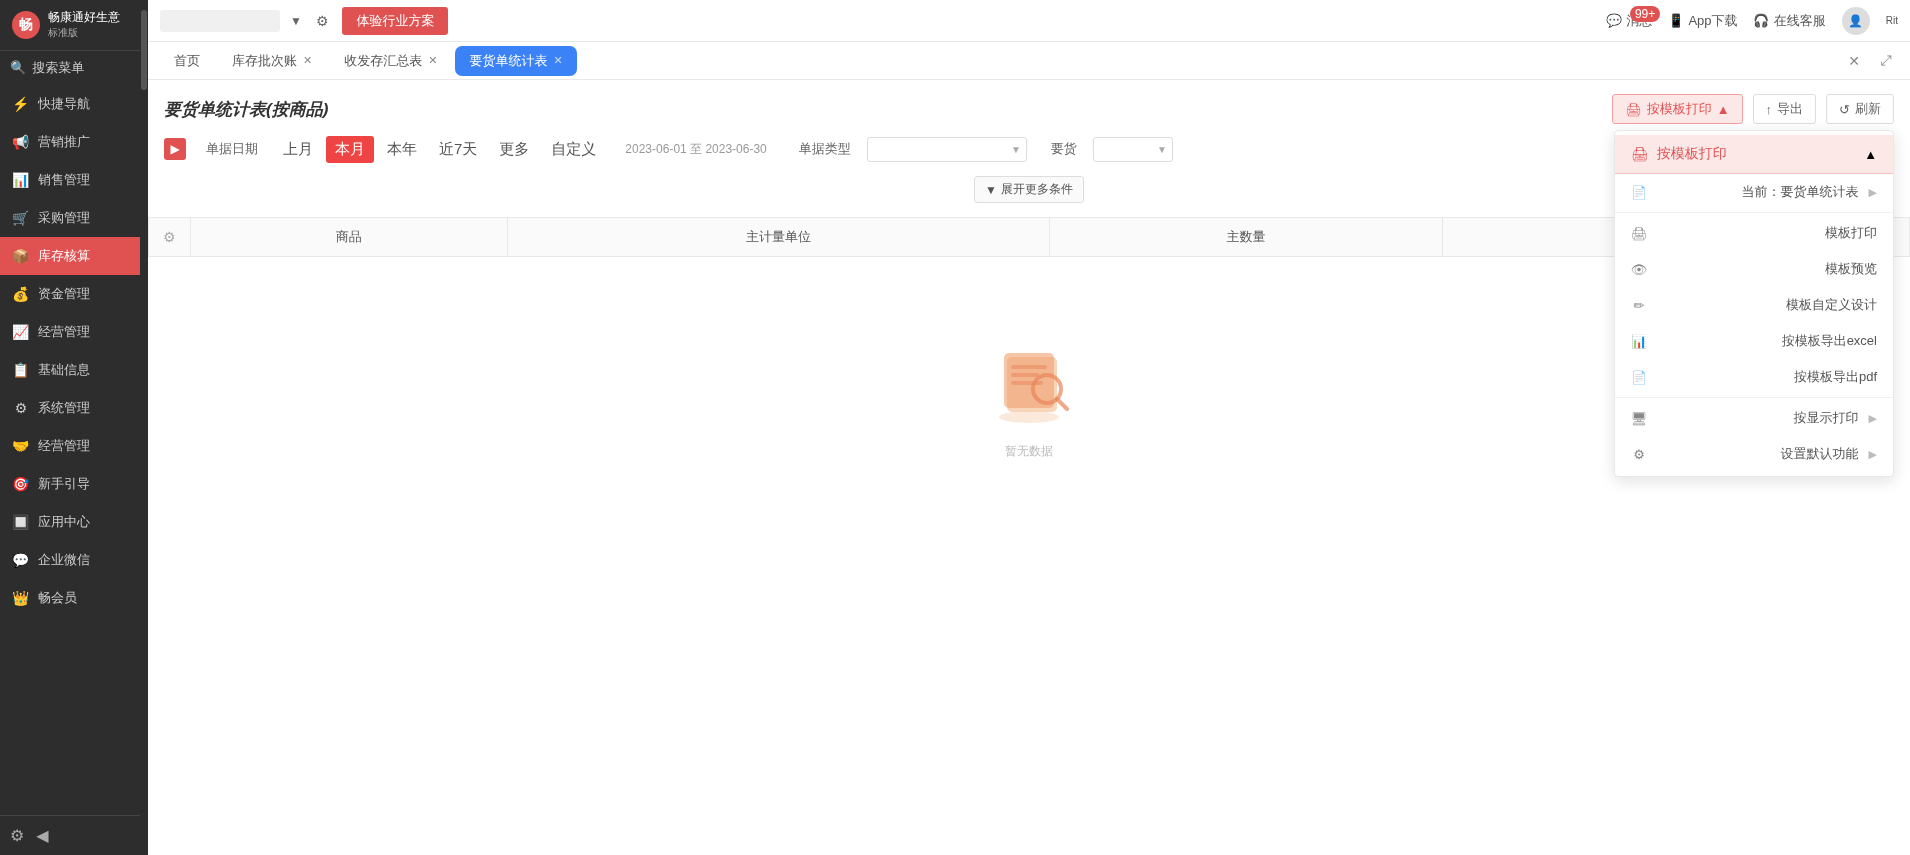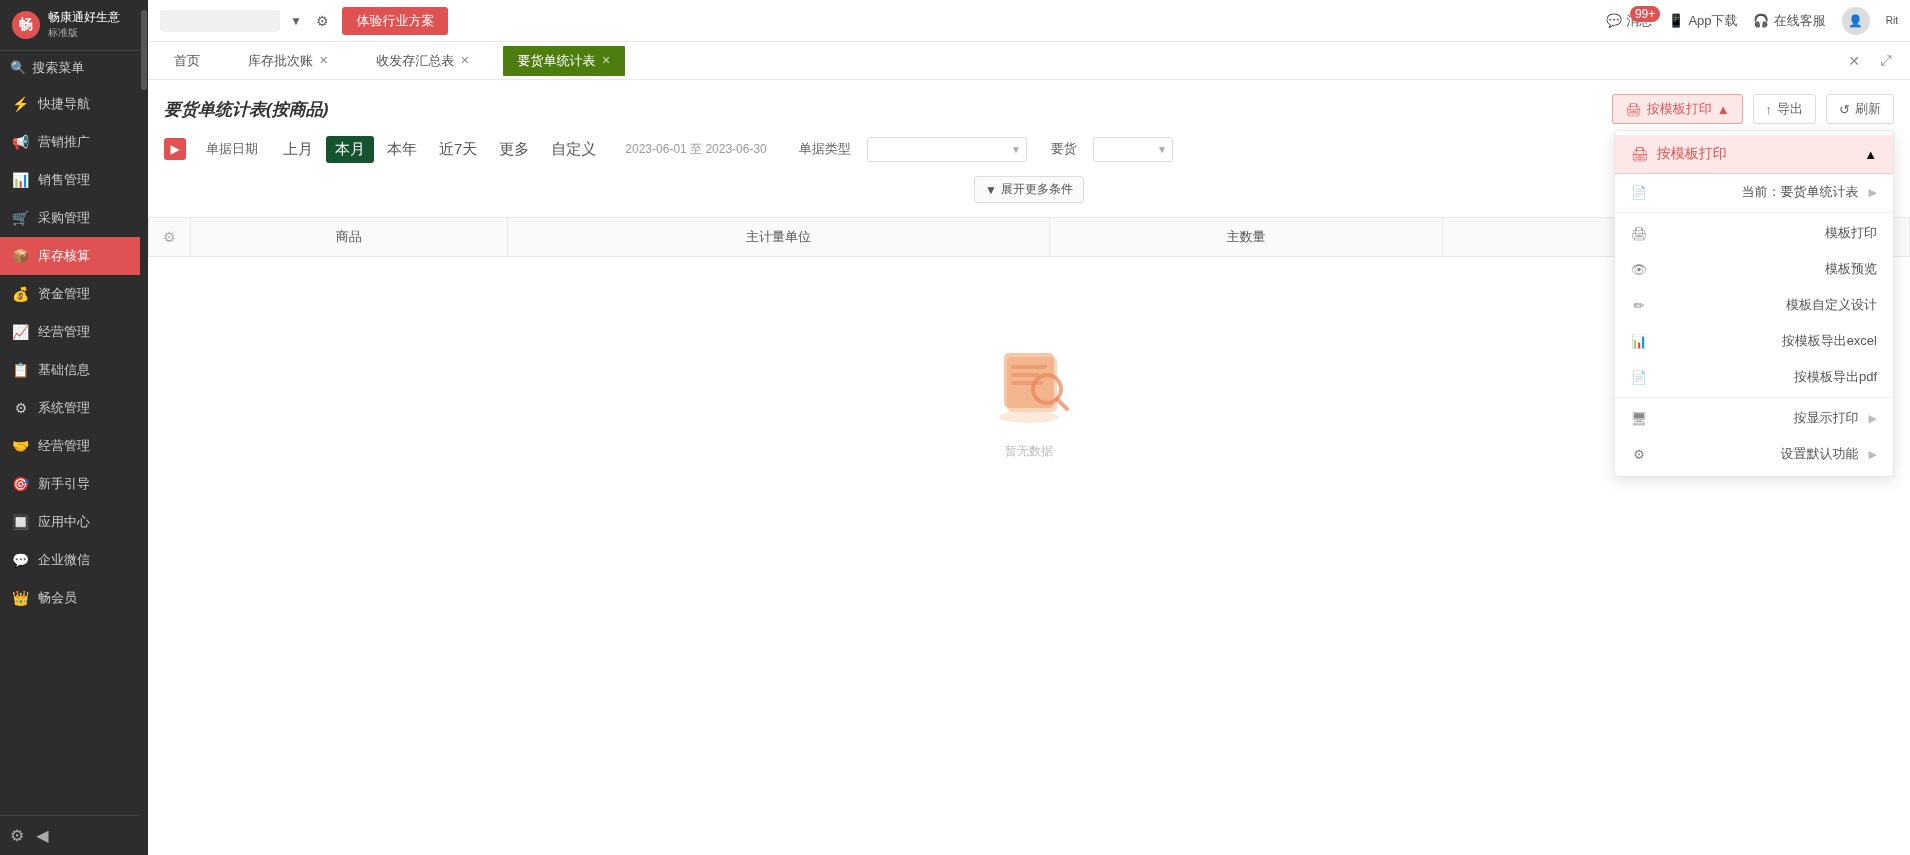--- a/index.html
+++ b/index.html
@@ -32,23 +32,23 @@
     .topbar-industry { background: #e05252; color: #fff; border: none; border-radius: 3px; padding: 5px 14px; font-size: 13px; cursor: pointer; margin-left: 4px; }
     .topbar-right { margin-left: auto; display: flex; align-items: center; gap: 16px; }
     .topbar-msg { display: flex; align-items: center; gap: 4px; color: #555; font-size: 13px; cursor: pointer; position: relative; }
     .msg-badge { background: #e05252; color: #fff; font-size: 12px; border-radius: 8px; padding: 1px 5px; position: absolute; top: -6px; right: -8px; }
     .topbar-app { display: flex; align-items: center; gap: 4px; color: #555; font-size: 13px; cursor: pointer; }
     .topbar-service { display: flex; align-items: center; gap: 4px; color: #555; font-size: 13px; cursor: pointer; }
     .topbar-avatar { width: 28px; height: 28px; background: #ddd; border-radius: 50%; display: flex; align-items: center; justify-content: center; font-size: 12px; color: #666; cursor: pointer; }
     .topbar-username { color: #555; font-size: 10px; cursor: pointer; }
 
     
-    .tabs { height: 38px; background: #fff; border-bottom: 1px solid #e8e8e8; display: flex; align-items: center; padding: 0 12px; gap: 20px; flex-shrink: 0; }
+    .tabs { height: 38px; background: #fff; border-bottom: 1px solid #e8e8e8; display: flex; align-items: center; padding: 0 12px; gap: 4px; flex-shrink: 0; }
     .tab { padding: 6px 14px; font-size: 13px; color: #555; cursor: pointer; display: flex; align-items: center; gap: 6px; border-radius: 3px 3px 0 0; white-space: nowrap; }
-    .tab.active { background: #4d7c0f; color: #fff; border-radius: 1px; }
+    .tab.active { background: #3b82f6; color: #fff; border-radius: 7px; }
     .tab-close { font-size: 11px; color: inherit; opacity: 0.7; }
     .tab-home { color: #555; }
     .tabs-actions { margin-left: auto; display: flex; gap: 8px; }
     .tab-action-btn { width: 24px; height: 24px; background: none; border: none; cursor: pointer; font-size: 14px; color: #888; display: flex; align-items: center; justify-content: center; }
 
     
     .content { flex: 1; overflow: auto; padding: 0; background: #f5f5f5; position: relative; }
     .page { background: #fff; margin: 0; padding: 0; min-height: 100%; }
 
     
@@ -60,21 +60,21 @@
     .btn-export { display: flex; align-items: center; gap: 5px; color: #666; font-size: 13px; cursor: pointer; border: 1px solid #ddd; padding: 5px 12px; border-radius: 3px; background: #fff; }
     .btn-refresh { display: flex; align-items: center; gap: 5px; color: #666; font-size: 13px; cursor: pointer; border: 1px solid #ddd; padding: 5px 12px; border-radius: 3px; background: #fff; }
 
     
     .filter-bar { padding: 0 16px 10px; background: #fff; }
     .filter-row { display: flex; align-items: center; gap: 16px; flex-wrap: wrap; margin-bottom: 8px; }
     .filter-label { color: #666; font-size: 13px; white-space: nowrap; }
     .filter-expand-btn { display: flex; align-items: center; gap: 4px; color: #555; font-size: 12px; cursor: pointer; border: 1px solid #ddd; padding: 4px 10px; border-radius: 3px; background: #fafafa; margin: 0 auto; }
     .date-group { display: flex; align-items: center; gap: 4px; }
     .date-btn { padding: 3px 8px; font-size: 15px; color: #555; cursor: pointer; border-radius: 2px; border: 1px solid transparent; }
-    .date-btn.active { background: #14532d; color: #fff; border-radius: 3px; text-align: right; }
+    .date-btn.active { background: #ef4444; color: #fff; border-radius: 3px; text-align: right; }
     .date-range-text { font-size: 12px; color: #999; margin-left: 4px; }
     .filter-select { border: 1px solid #ddd; border-radius: 3px; padding: 4px 24px 4px 8px; font-size: 13px; color: #555; background: #fff; cursor: pointer; appearance: none; position: relative; min-width: 160px; }
     .select-wrapper { position: relative; display: inline-block; }
     .select-arrow { position: absolute; right: 6px; top: 50%; transform: translateY(-50%); color: #aaa; font-size: 10px; pointer-events: none; }
     .btn-query { background: #e05252; color: #fff; border: none; border-radius: 3px; padding: 5px 20px; font-size: 13px; cursor: pointer; }
     .btn-setting { background: #fff; color: #555; border: 1px solid #ddd; border-radius: 3px; padding: 5px 12px; font-size: 13px; cursor: pointer; }
 
     
     .table-area { padding: 0 0; }
     .data-table { width: 100%; border-collapse: collapse; font-size: 13px; }

